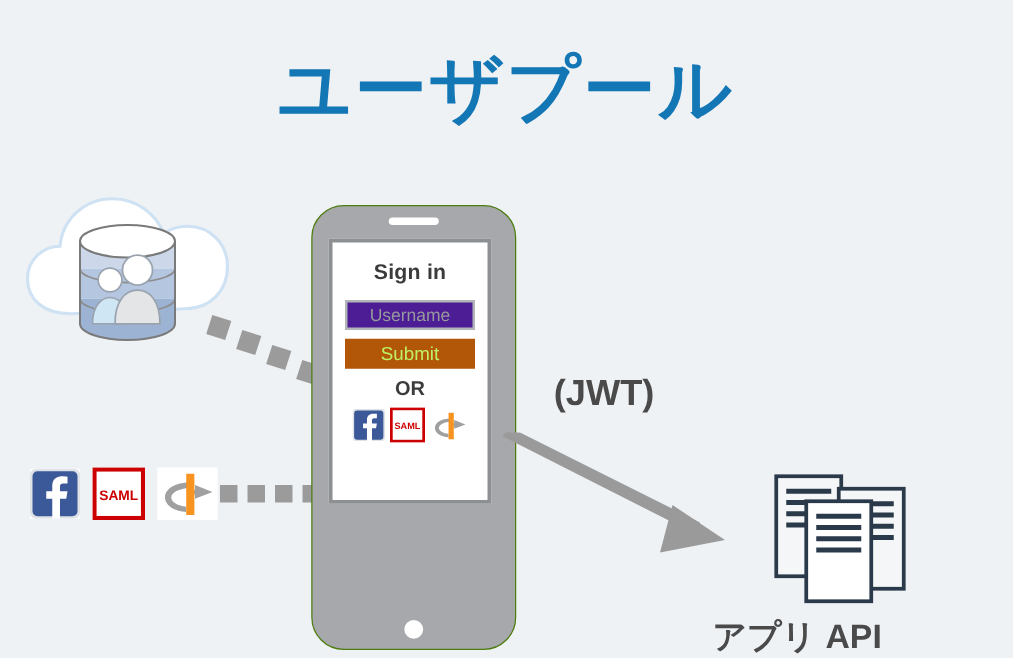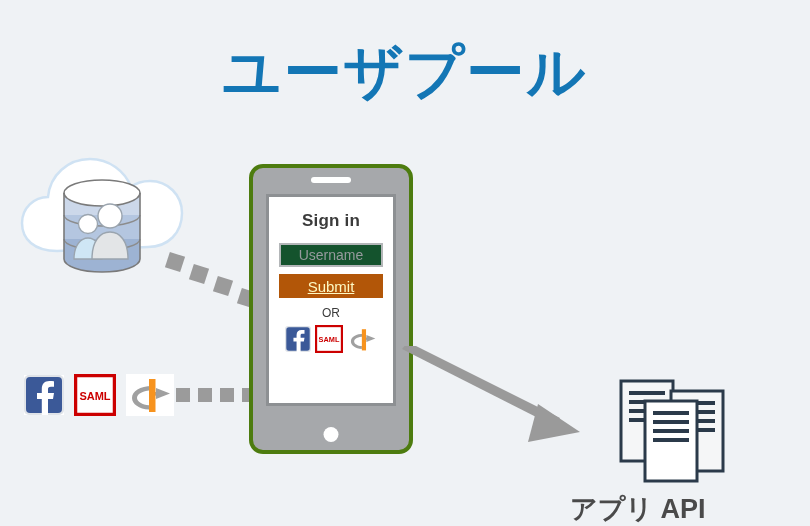--- a/index.html
+++ b/index.html
@@ -24,24 +24,24 @@
     line-height:1.15;
     white-space:nowrap;
   }
 
   
   .cloud-wrap{position:absolute;left:12px;top:122px;width:190px;height:132px;}
 
   
   .phone{
     position:absolute;left:249px;top:143px;
-    width:164px;height:290px;
+    width:164px;height:356px;
     background:#a6a8ab;
-    border:4px solid #4d7c0f;
-    border-radius:14px;
+    border:1px solid #4d7c0f;
+    border-radius:26px;
     box-sizing:border-box;
   }
   .phone-speaker{
     position:absolute;left:50%;top:9px;transform:translateX(-50%);
     width:40px;height:6px;background:#ffffff;border-radius:3px;
   }
   .phone-home{
     position:absolute;left:50%;bottom:8px;transform:translateX(-50%);
     width:15px;height:15px;background:#ffffff;border-radius:50%;
   }
@@ -51,30 +51,30 @@
     background:#ffffff;
     border:3px solid #8d9093;
     box-sizing:border-box;
     padding:6px 10px 0 10px;
   }
   .signin-title{
     text-align:center;font-size:17px;font-weight:bold;color:#3b3b3b;
     margin-top:8px;margin-bottom:12px;letter-spacing:.2px;
   }
   .field{
-    height:24px;border:2px solid #b3b6b8;background:#14532d;
+    height:24px;border:2px solid #b3b6b8;background:#4c1d95;
     display:flex;align-items:center;justify-content:center;
     color:#969a9d;font-size:14px;margin-bottom:7px;box-sizing:border-box;
   }
   .submit-btn{
-    height:24px;background:#b25608;color:#fef9c3;
+    height:24px;background:#b25608;color:#bef264;
     display:flex;align-items:center;justify-content:center;
-    font-size:15px;box-sizing:border-box;margin-bottom:8px;text-decoration:underline;
-  }
-  .or-text{text-align:center;font-size:12px;font-weight:normal;color:#3b3b3b;margin-bottom:5px;}
+    font-size:15px;box-sizing:border-box;margin-bottom:8px;
+  }
+  .or-text{text-align:center;font-size:16px;font-weight:bold;color:#3b3b3b;margin-bottom:5px;}
   .idp-row-screen{display:flex;justify-content:center;align-items:center;gap:4px;}
 
   
   .idp-fb{background:#ffffff;display:inline-block;line-height:0;}
   .idp-saml{background:#ffffff;display:inline-block;line-height:0;}
   .idp-oid{background:#ffffff;display:inline-block;line-height:0;}
 
   .idp-row-left{
     position:absolute;left:24px;top:353px;
     display:flex;align-items:center;gap:10px;
@@ -255,20 +255,21 @@
             <rect x="23" y="5" width="6.5" height="33" fill="#f7931e"></rect>
           </svg>
         </span>
       </div>
     </div>
 
     <div class="phone-home"></div>
   </div>
 
   <div class="token-label">
+    <div>(JWT)</div>
   </div>
 
   <div class="big-arrow">
     <svg width="200" height="115" viewBox="0 0 200 115">
       <g fill="#9a9a9a">
         <polygon points="2,3 8,-4 160,72 154,80"></polygon>
         <polygon points="138,58 180,86 128,96"></polygon>
       </g>
     </svg>
   </div>

